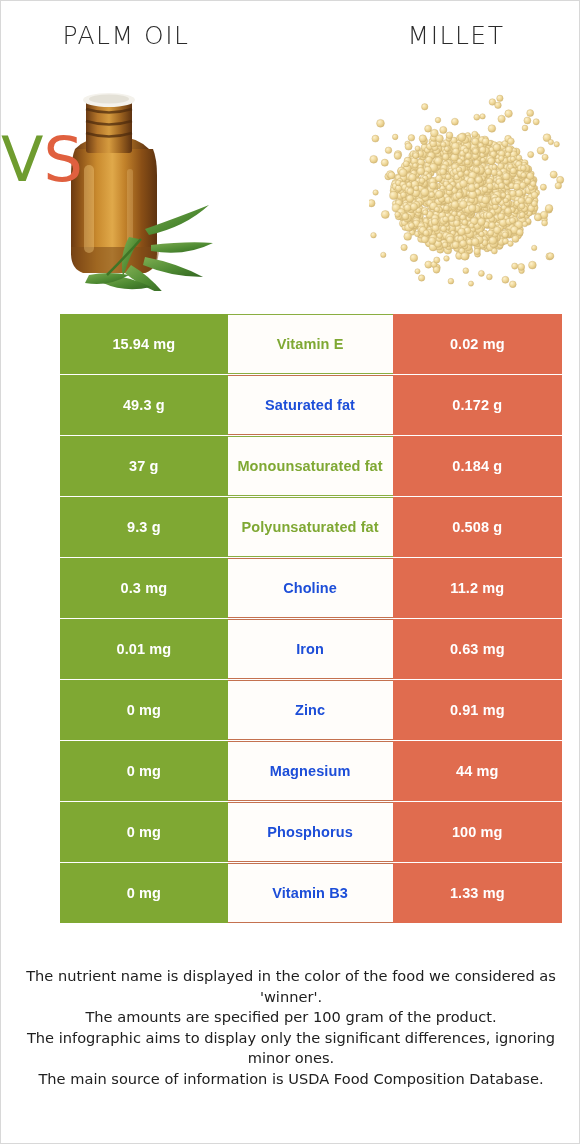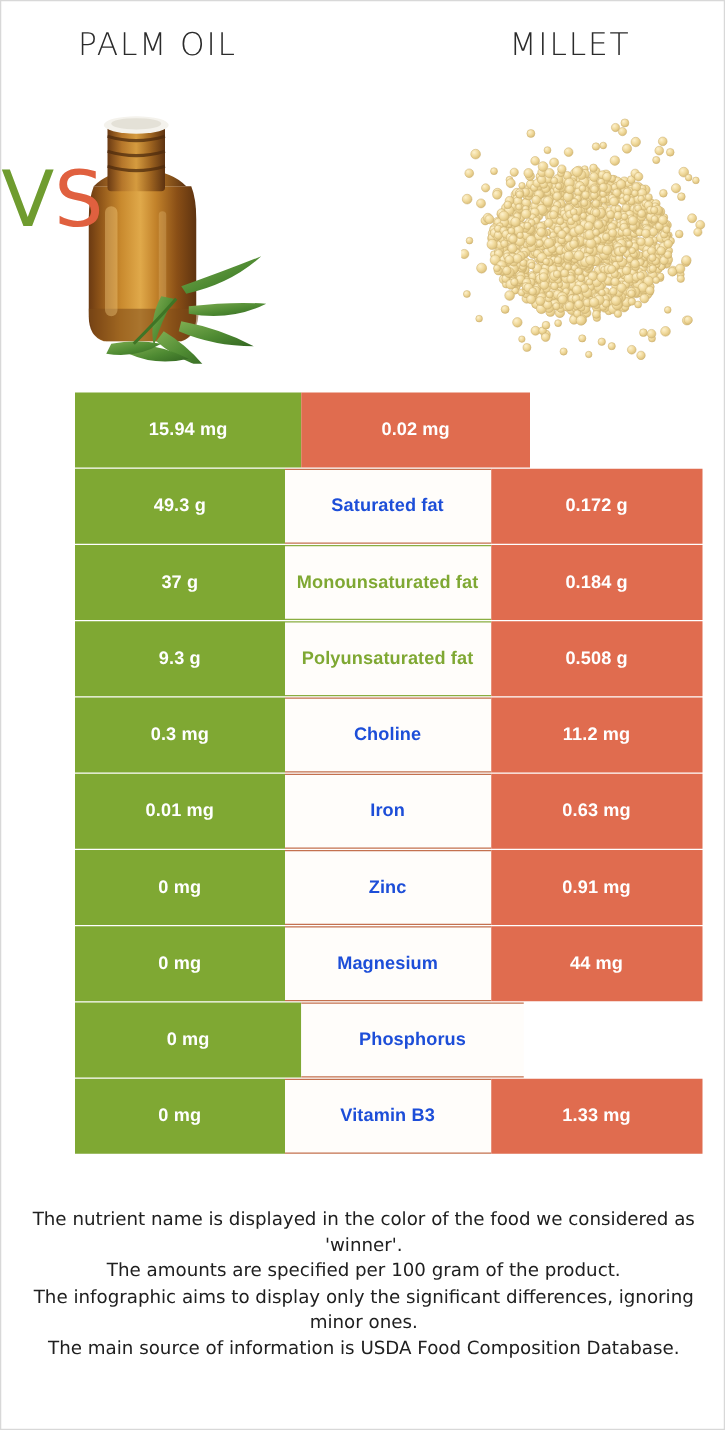--- a/index.html
+++ b/index.html
@@ -1798,20 +1798,21 @@
           <circle cx="120.4" cy="193.9" r="2.9"></circle>
           <circle cx="4.7" cy="76.3" r="3.9"></circle>
         </g>
     </svg>
 
   </div>
 
   <div class="table" id="table-root">
       <div class="row win-left">
         <div class="cell cell-left">15.94 mg</div>
+        <div class="cell cell-mid">Vitamin E</div>
         <div class="cell cell-right">0.02 mg</div>
       </div>
       <div class="row win-right">
         <div class="cell cell-left">49.3 g</div>
         <div class="cell cell-mid">Saturated fat</div>
         <div class="cell cell-right">0.172 g</div>
       </div>
       <div class="row win-left">
         <div class="cell cell-left">37 g</div>
         <div class="cell cell-mid">Monounsaturated fat</div>
@@ -1838,20 +1839,21 @@
         <div class="cell cell-right">0.91 mg</div>
       </div>
       <div class="row win-right">
         <div class="cell cell-left">0 mg</div>
         <div class="cell cell-mid">Magnesium</div>
         <div class="cell cell-right">44 mg</div>
       </div>
       <div class="row win-right">
         <div class="cell cell-left">0 mg</div>
         <div class="cell cell-mid">Phosphorus</div>
+        <div class="cell cell-right">100 mg</div>
       </div>
       <div class="row win-right">
         <div class="cell cell-left">0 mg</div>
         <div class="cell cell-mid">Vitamin B3</div>
         <div class="cell cell-right">1.33 mg</div>
       </div>
     </div>
 
   <div class="footer"><span>The nutrient name is displayed in the color of the food we considered as 'winner'.</span><br><span>The amounts are specified per 100 gram of the product.</span><br><span>The infographic aims to display only the significant differences, ignoring minor ones.</span><br><span>The main source of information is USDA Food Composition Database.</span></div>
 

